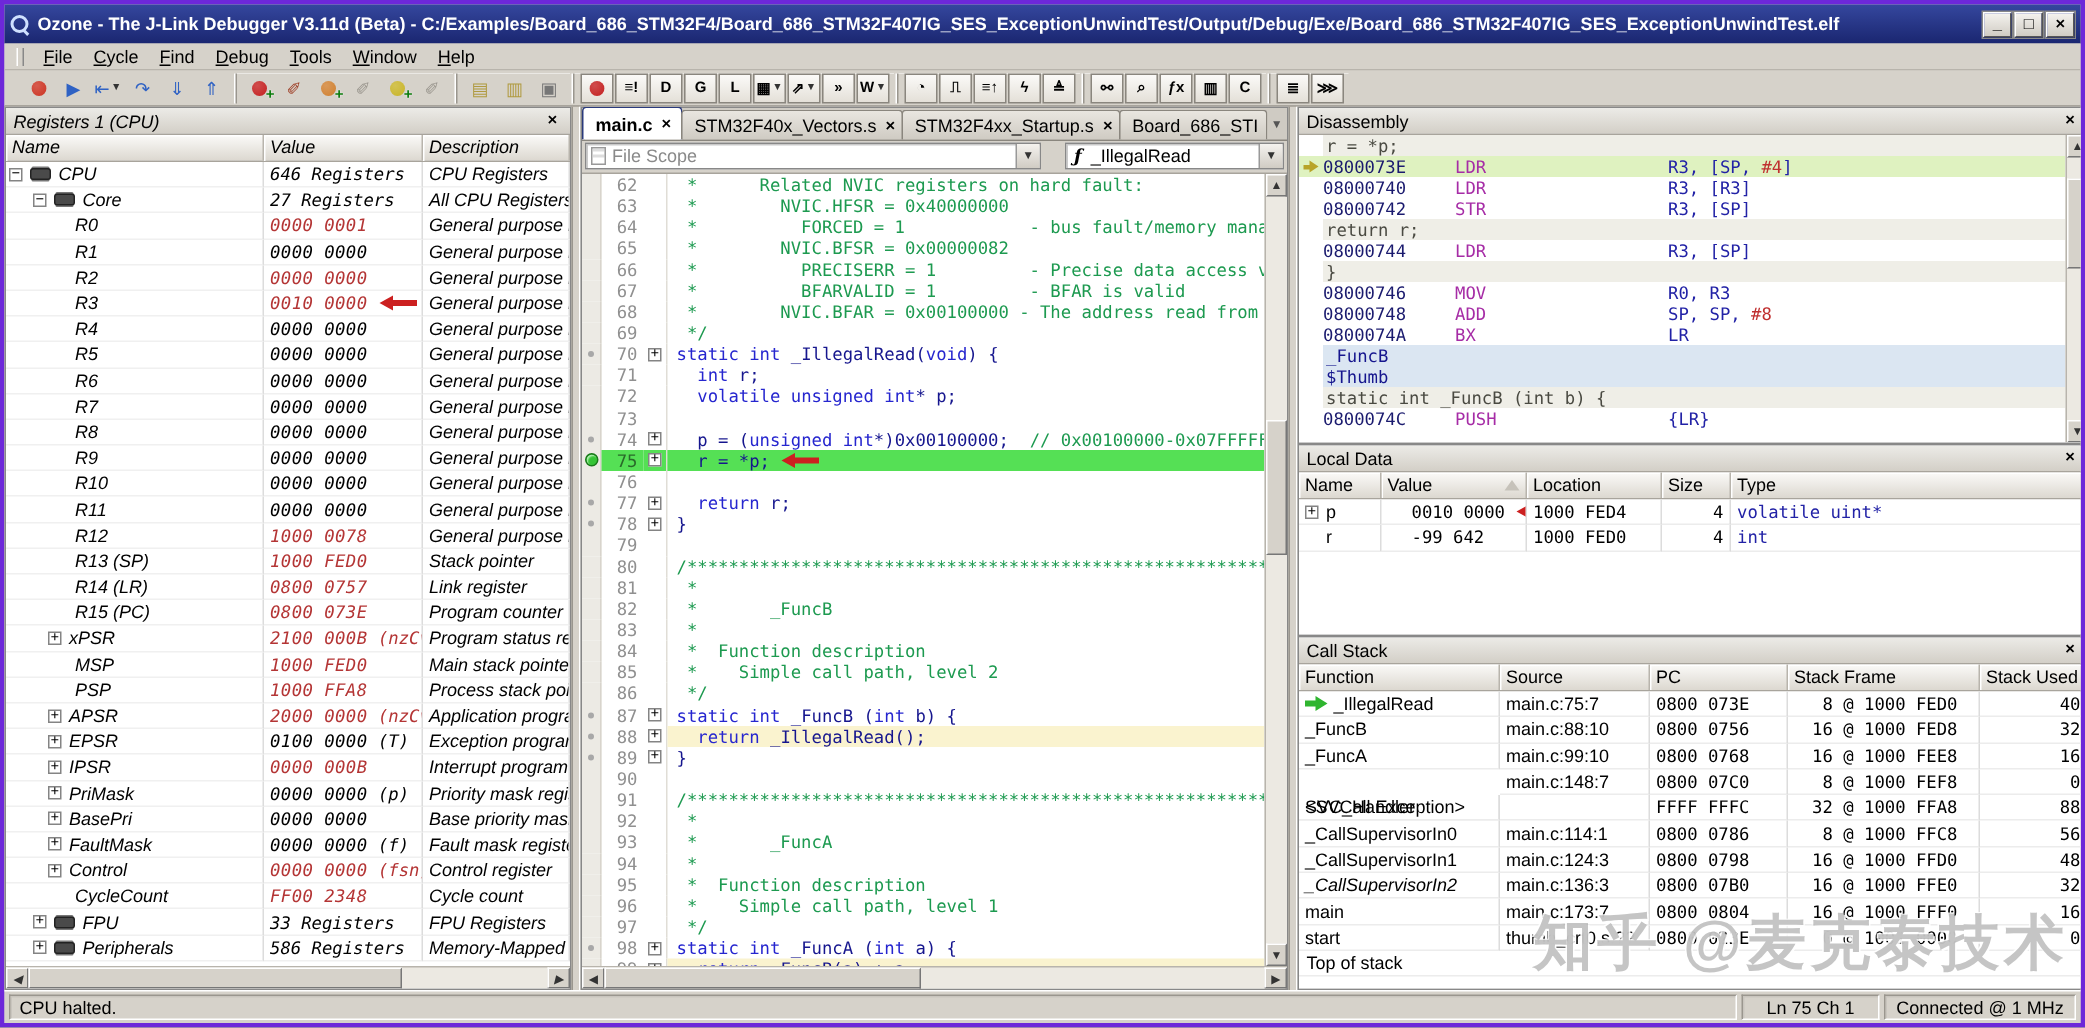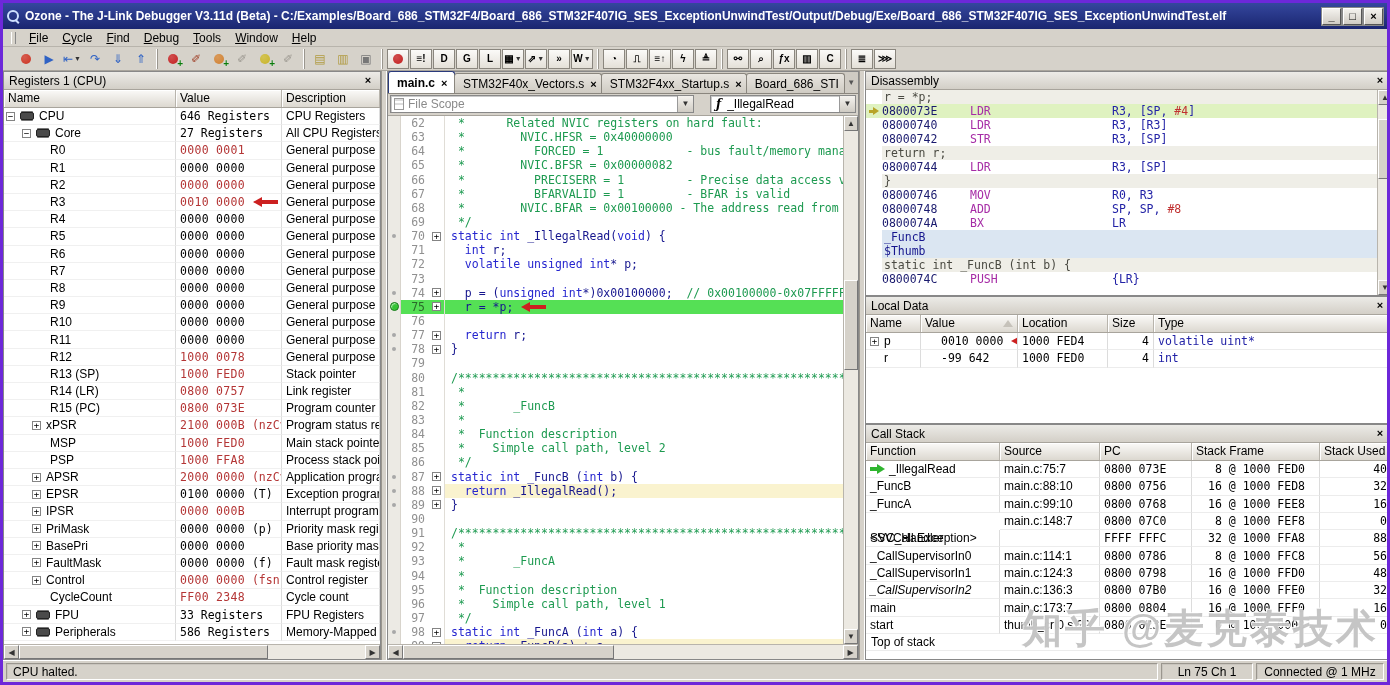--- a/index.html
+++ b/index.html
@@ -38,21 +38,21 @@
 
   .panel { background:#fff; display:flex; flex-direction:column; overflow:hidden; border:1px solid #888; }
   .ptitle { height:18px; background:linear-gradient(#ecebe7,#d3cfc7); border-bottom:1px solid #a8a49c; display:flex; align-items:center; padding:0 5px; font-size:12px; flex:0 0 auto; }
   .ptitle .pt { flex:1; }
   .pclose { width:14px; height:14px; text-align:center; line-height:12px; font-size:11px; font-weight:bold; cursor:default; }
 
   .thead { display:flex; flex:0 0 auto; height:18px; background:linear-gradient(#fbfaf8,#dcd8d0); border-bottom:1px solid #a8a49c; }
   .th { padding:1px 4px; border-right:1px solid #b8b4ac; box-shadow:inset 1px 1px 0 #fff; white-space:nowrap; overflow:hidden; position:relative; }
 
   
-  .regpanel { width:378px; flex:0 0 auto; }
+  .regpanel { width:378px; flex:0 0 auto;font-style:italic; }
   .regbody { flex:1; overflow:hidden; background:#fff; }
   .regrow { display:flex; height:17.2px; align-items:center; }
   .regcell { height:100%; display:flex; align-items:center; border-right:1px solid #dcdcdc; border-bottom:1px solid #f0f0f0; white-space:nowrap; overflow:hidden; }
   .rc-name { width:172px; flex:0 0 auto; }
   .rc-val  { width:106px; flex:0 0 auto; padding-left:4px; font-family:"DejaVu Sans Mono", monospace; font-size:11.5px; }
   .rc-desc { flex:1; padding-left:4px; }
   .toggle { width:9px; height:9px; border:1px solid #848484; background:#fff; font-size:9px; line-height:7px; text-align:center; display:inline-block; margin-right:5px; flex:0 0 auto; color:#000; font-family:"DejaVu Sans Mono", monospace; }
   .chip { width:14px; height:8px; background:#4a4a4a; border:1px solid #222; border-radius:2px; display:inline-block; margin-right:5px; flex:0 0 auto; box-shadow:0 -2px 0 -1px #777, 0 2px 0 -1px #777; }
   .red { color:#b43535; }
   .hexv { letter-spacing:0.3px; }

